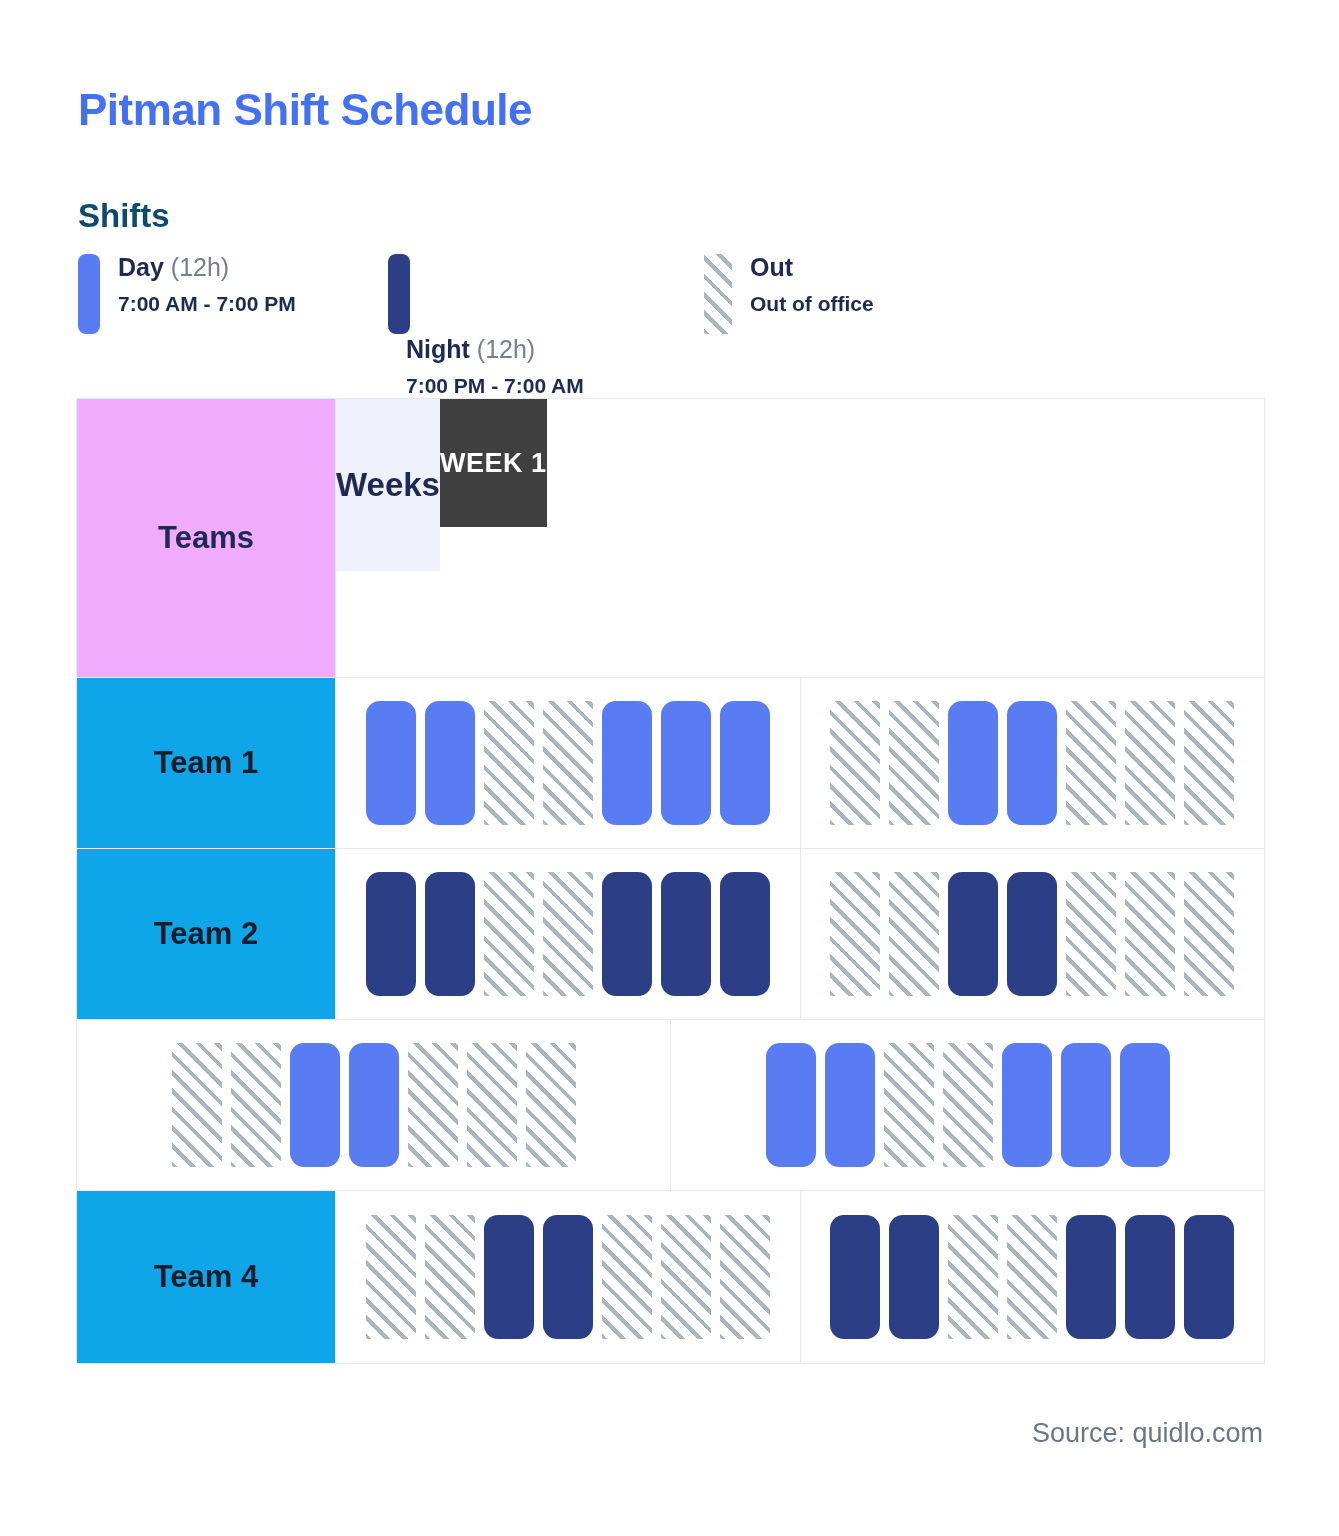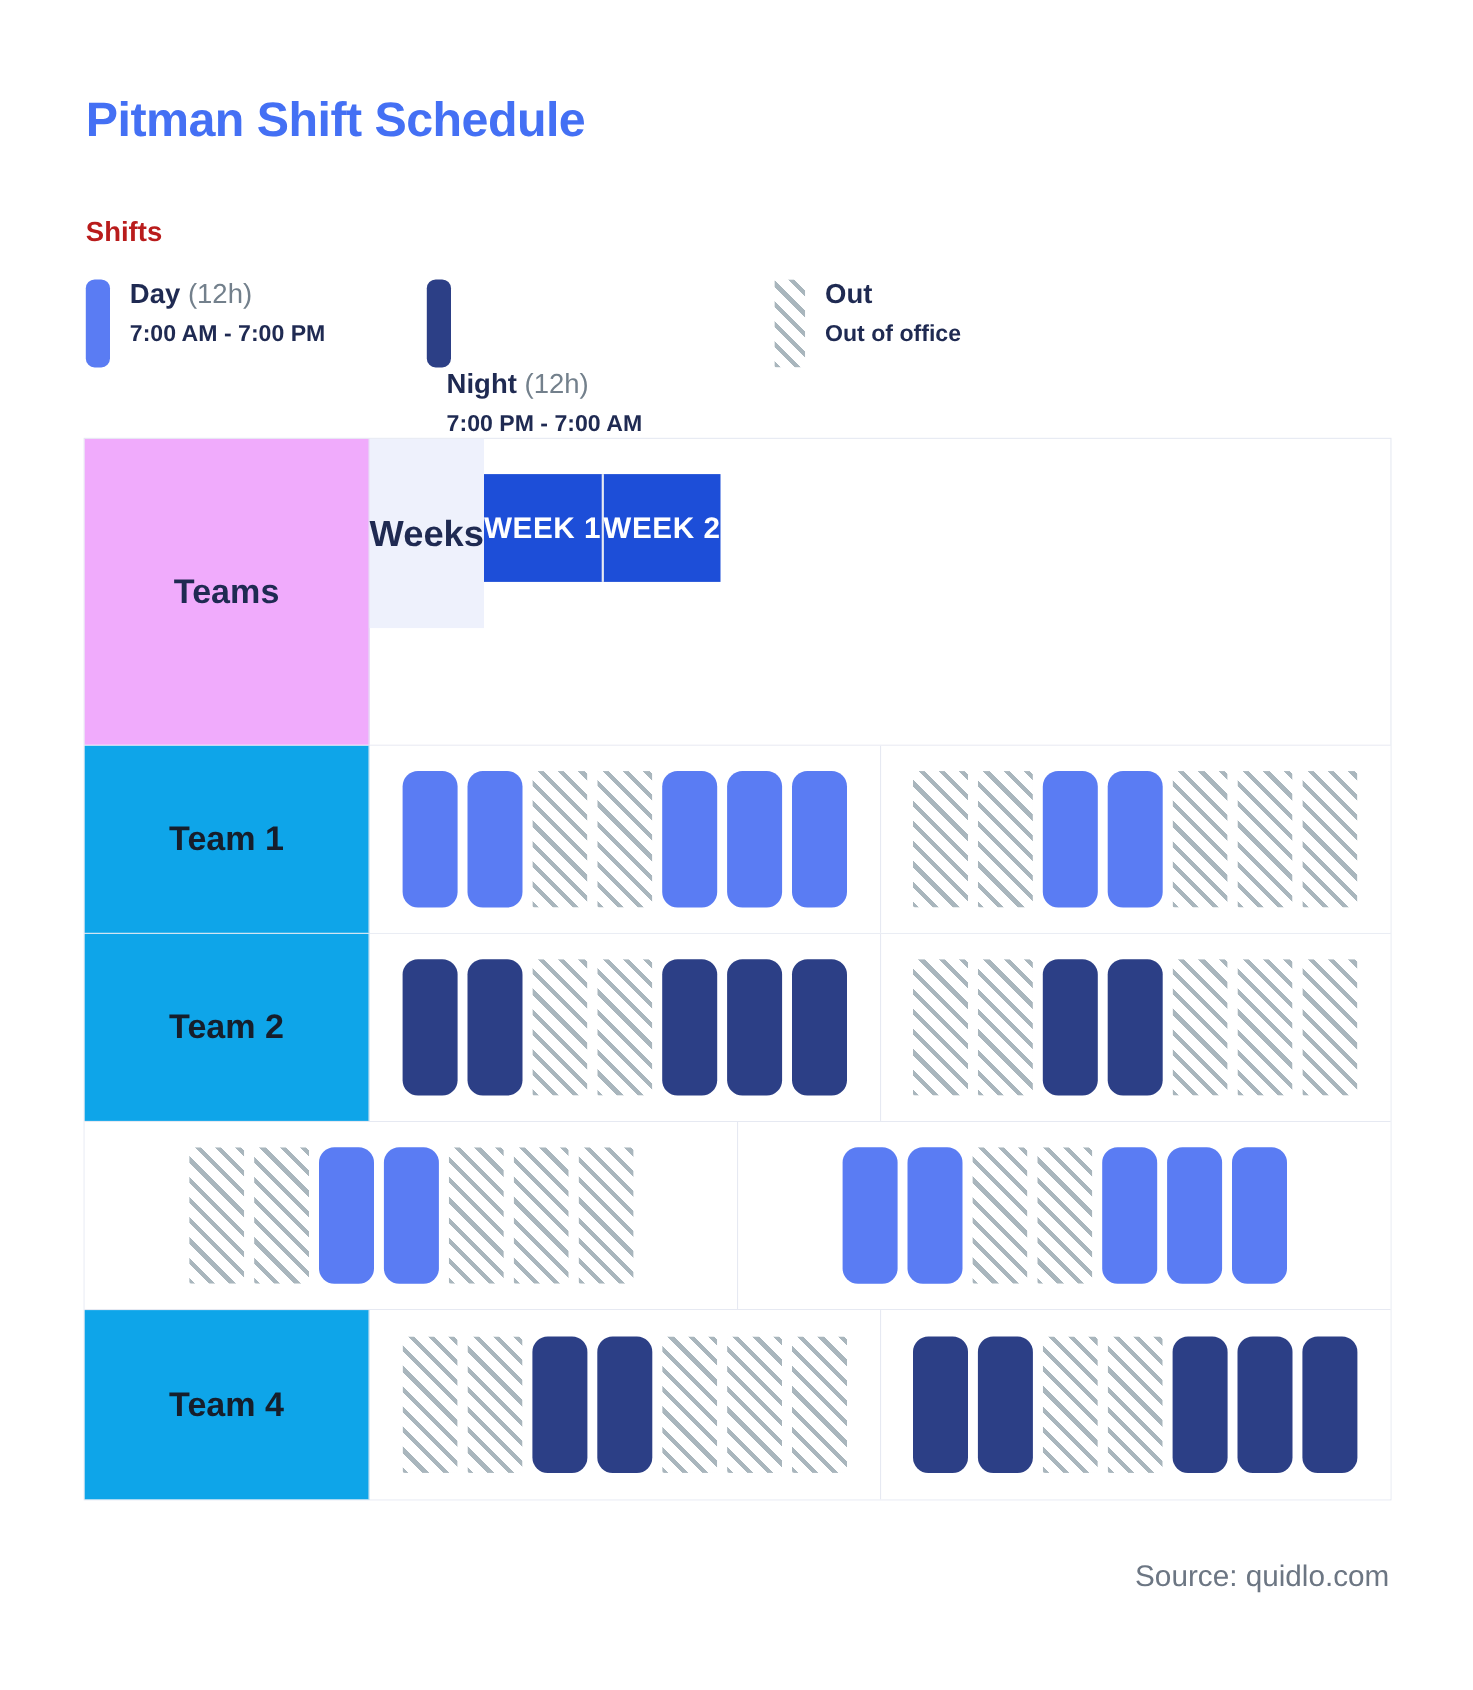--- a/index.html
+++ b/index.html
@@ -32,23 +32,23 @@
     color: #4470F4;
     letter-spacing: -0.5px;
     line-height: 1.1;
   }
 
   
   .legend-heading {
     position: absolute;
     left: 78px;
     top: 197px;
-    font-size: 25px;
-    font-weight: bold;
-    color: #b91c1c;
+    font-size: 33px;
+    font-weight: bold;
+    color: #0c4a6e;
   }
 
   .legend {
     position: absolute;
     left: 78px;
     top: 252px;
     display: flex;
     align-items: flex-start;
   }
   .legend-item {
@@ -146,24 +146,23 @@
     align-items: center;
     justify-content: center;
     box-sizing: border-box;
   }
   .th-weeks-top-label {
     font-size: 33px;
     font-weight: bold;
     color: #1F2A52;
   }
   .th-weeks-bottom {
-    height: 98px;
-    display: flex;
-    background: #1d4ed8;
-    margin-top: 32px;
+    height: 128px;
+    display: flex;
+    background: #404040;
   }
   .th-week {
     flex: 1 1 0;
     display: flex;
     align-items: center;
     justify-content: center;
     box-sizing: border-box;
     color: #ffffff;
     font-size: 27px;
     font-weight: bold;
@@ -291,21 +290,20 @@
     <div class="thead">
       <div class="th-teams">
         <span class="th-teams-label">Teams</span>
       </div>
       <div class="th-weeks-wrap">
         <div class="th-weeks-top">
           <span class="th-weeks-top-label">Weeks</span>
         </div>
         <div class="th-weeks-bottom">
           <div class="th-week">WEEK 1</div>
-          <div class="th-week">WEEK 2</div>
         </div>
       </div>
     </div>
 
     <div class="tbody" id="table-body">
         <div class="trow">
           <div class="td-team">
             <span class="td-team-label">Team 1</span>
           </div>
           <div class="td-weeks">

